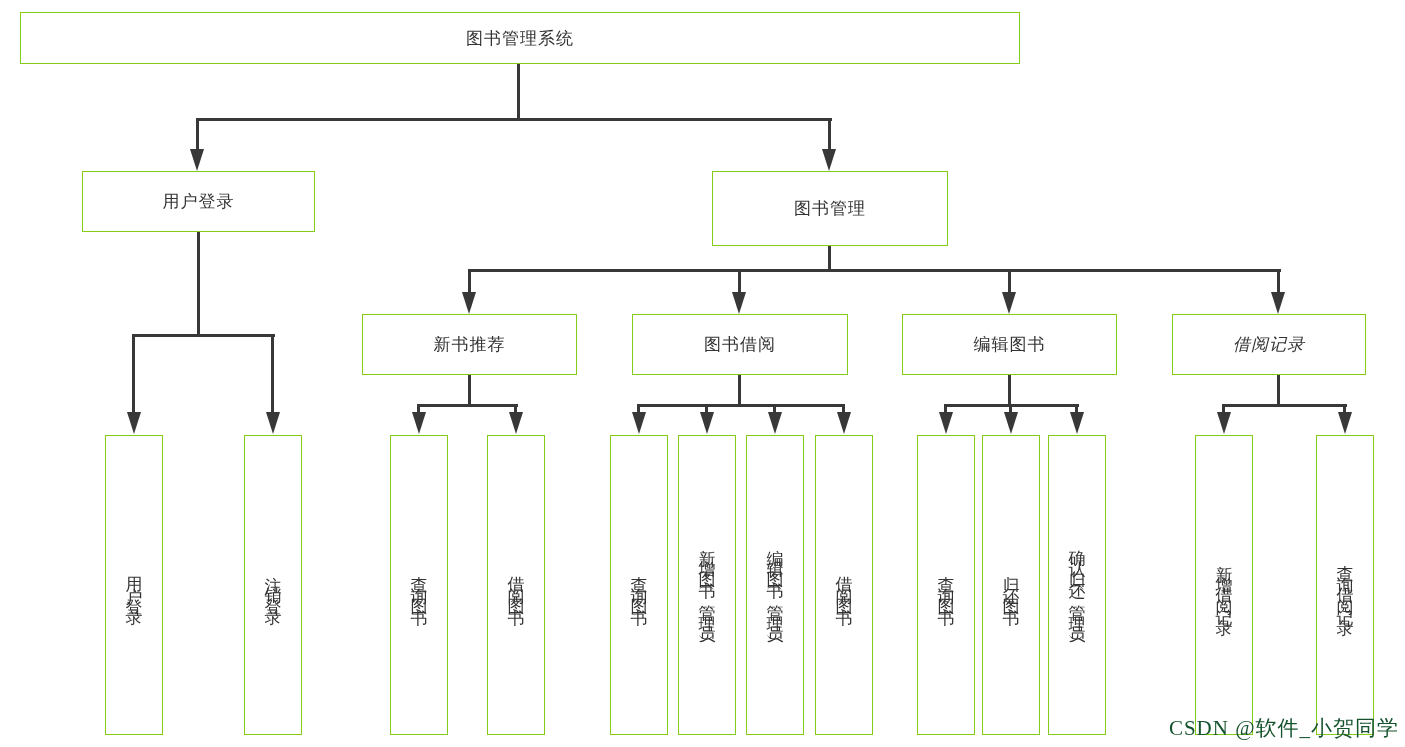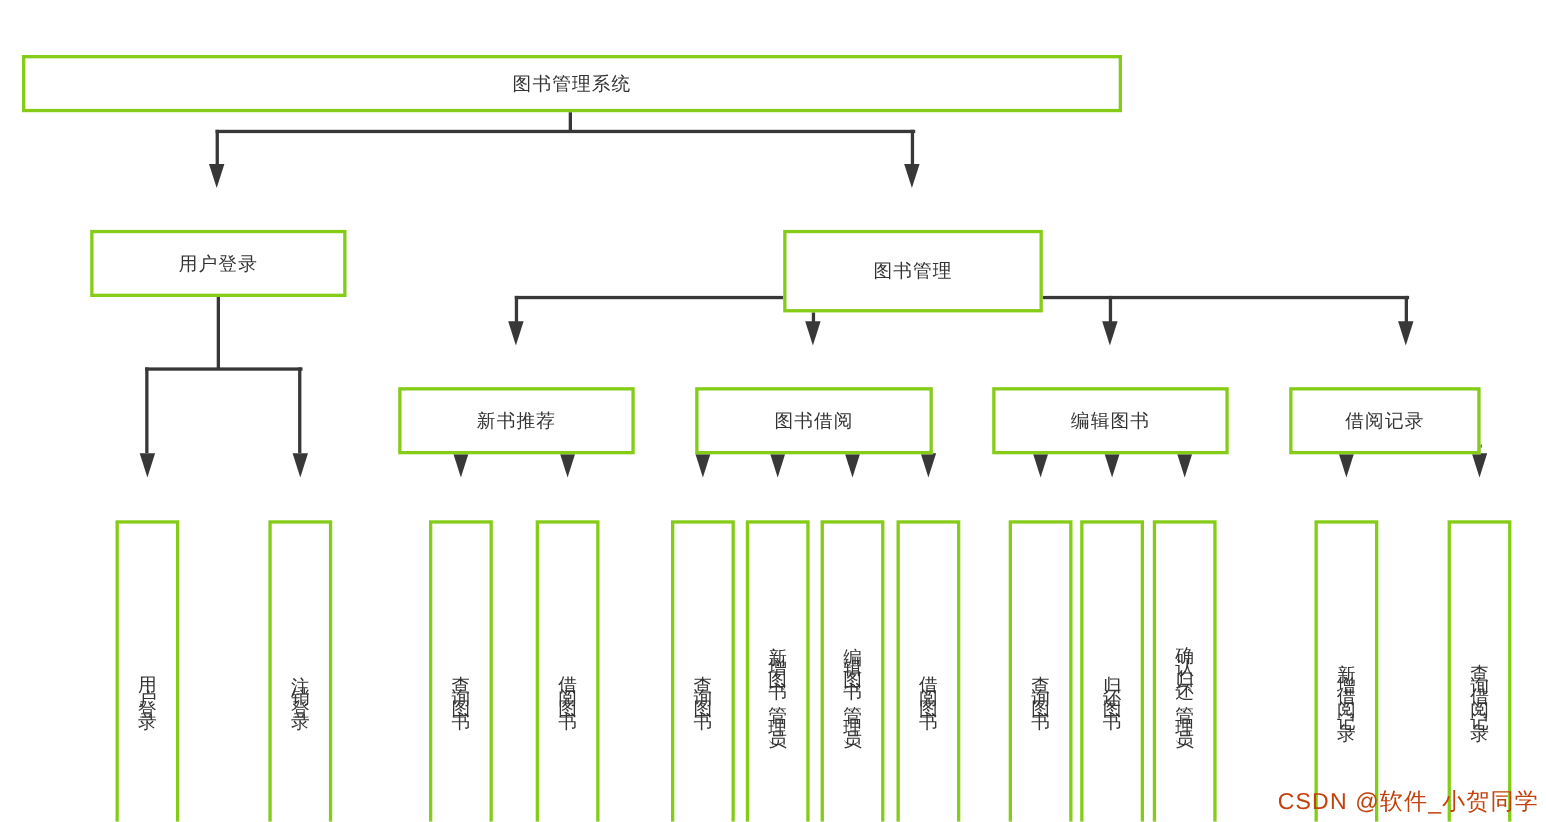--- a/index.html
+++ b/index.html
@@ -8,30 +8,29 @@
     width: 1405px;
     height: 747px;
     background: #ffffff;
     font-family: "Liberation Sans", "DejaVu Sans", sans-serif;
     color: #333333;
     overflow: hidden;
   }
   .box {
     position: absolute;
     box-sizing: border-box;
-    border: 3px solid #84cc16;
+    border: 1px solid #84cc16;
     background: #ffffff;
     display: flex;
     align-items: center;
     justify-content: center;
     font-size: 17px;
     letter-spacing: 1px;
     color: #333333;
     z-index: 2;
-    margin-top: 38px;
   }
   .leaf .vlabel {
     writing-mode: vertical-rl;
     text-orientation: mixed;
     line-height: 1;
     letter-spacing: 11px;
     font-size: 17px;
   }
   .vline, .hline {
     position: absolute;
@@ -46,24 +45,25 @@
     border-left: 7px solid transparent;
     border-right: 7px solid transparent;
     border-top: 22px solid #383838;
     z-index: 1;
   }
   .watermark {
     position: absolute;
     right: 6px;
     bottom: 5px;
     font-size: 21px;
-    color: #c2410c;
+    color: #14532d;
     letter-spacing: 1px;
     z-index: 5;
     white-space: nowrap;
+    font-family: Liberation Serif, serif;
   }
 </style>
 </head>
 <body>
 
 <div id="canvas">
 
   <div class="box" style="left:20px; top:12px; width:1000px; height:52px;">
     <span>图书管理系统</span>
   </div>
@@ -102,21 +102,21 @@
 
   <div class="box" style="left:632px; top:314px; width:216px; height:61px;">
     <span>图书借阅</span>
   </div>
   <div class="box" style="left:362px; top:314px; width:215px; height:61px;">
     <span>新书推荐</span>
   </div>
   <div class="box" style="left:902px; top:314px; width:215px; height:61px;">
     <span>编辑图书</span>
   </div>
-  <div class="box" style="left:1172px; top:314px; width:174px; height:61px;">
+  <div class="box" style="left:1172px; top:314px; width:194px; height:61px;font-style:italic;">
     <span>借阅记录</span>
   </div>
 
   <div class="vline" style="left:468px; top:375px; height:31px;"></div>
   <div class="hline" style="left:417px; top:404px; width:101px;"></div>
   <div class="vline" style="left:417px; top:404px; height:10px;"></div>
   <div class="arrow" style="left:412px; top:412px;"></div>
   <div class="vline" style="left:514px; top:404px; height:10px;"></div>
   <div class="arrow" style="left:509px; top:412px;"></div>
 

